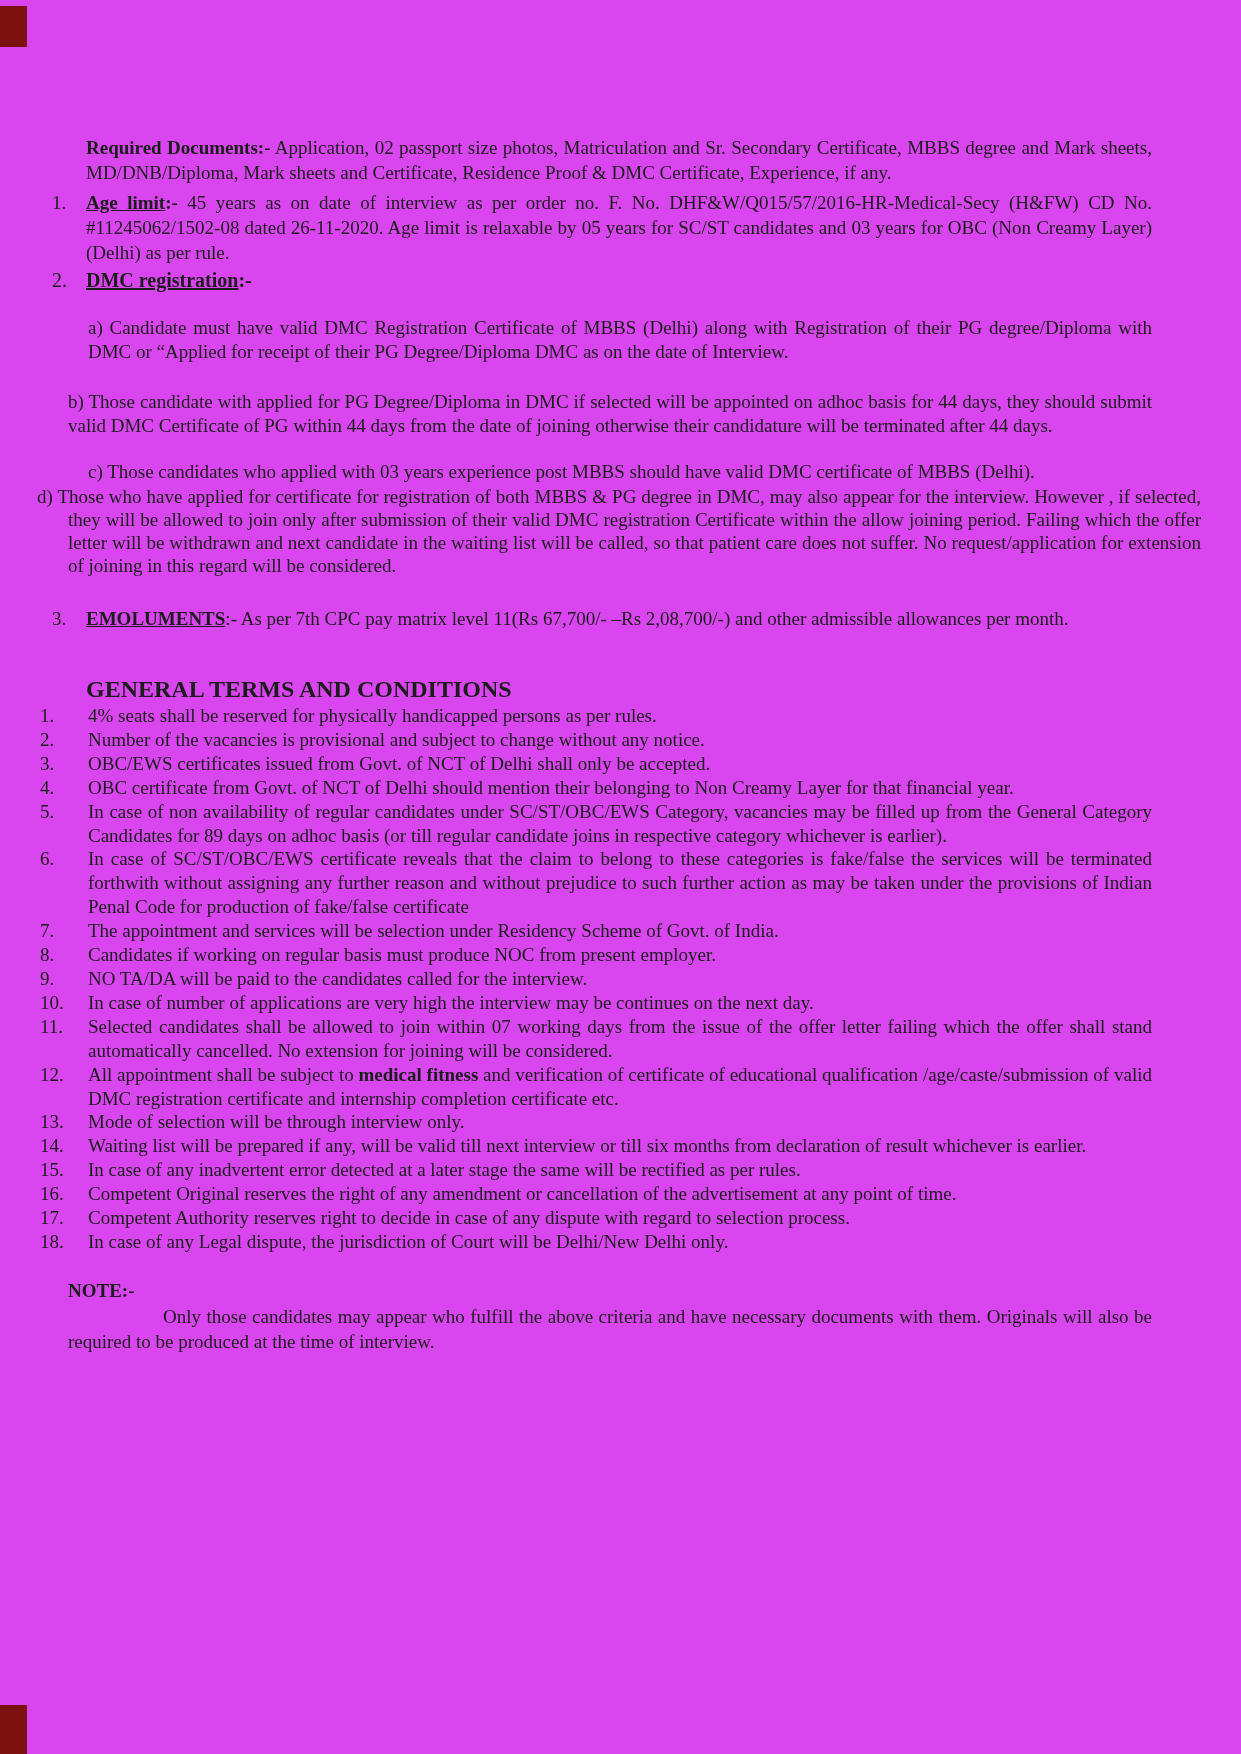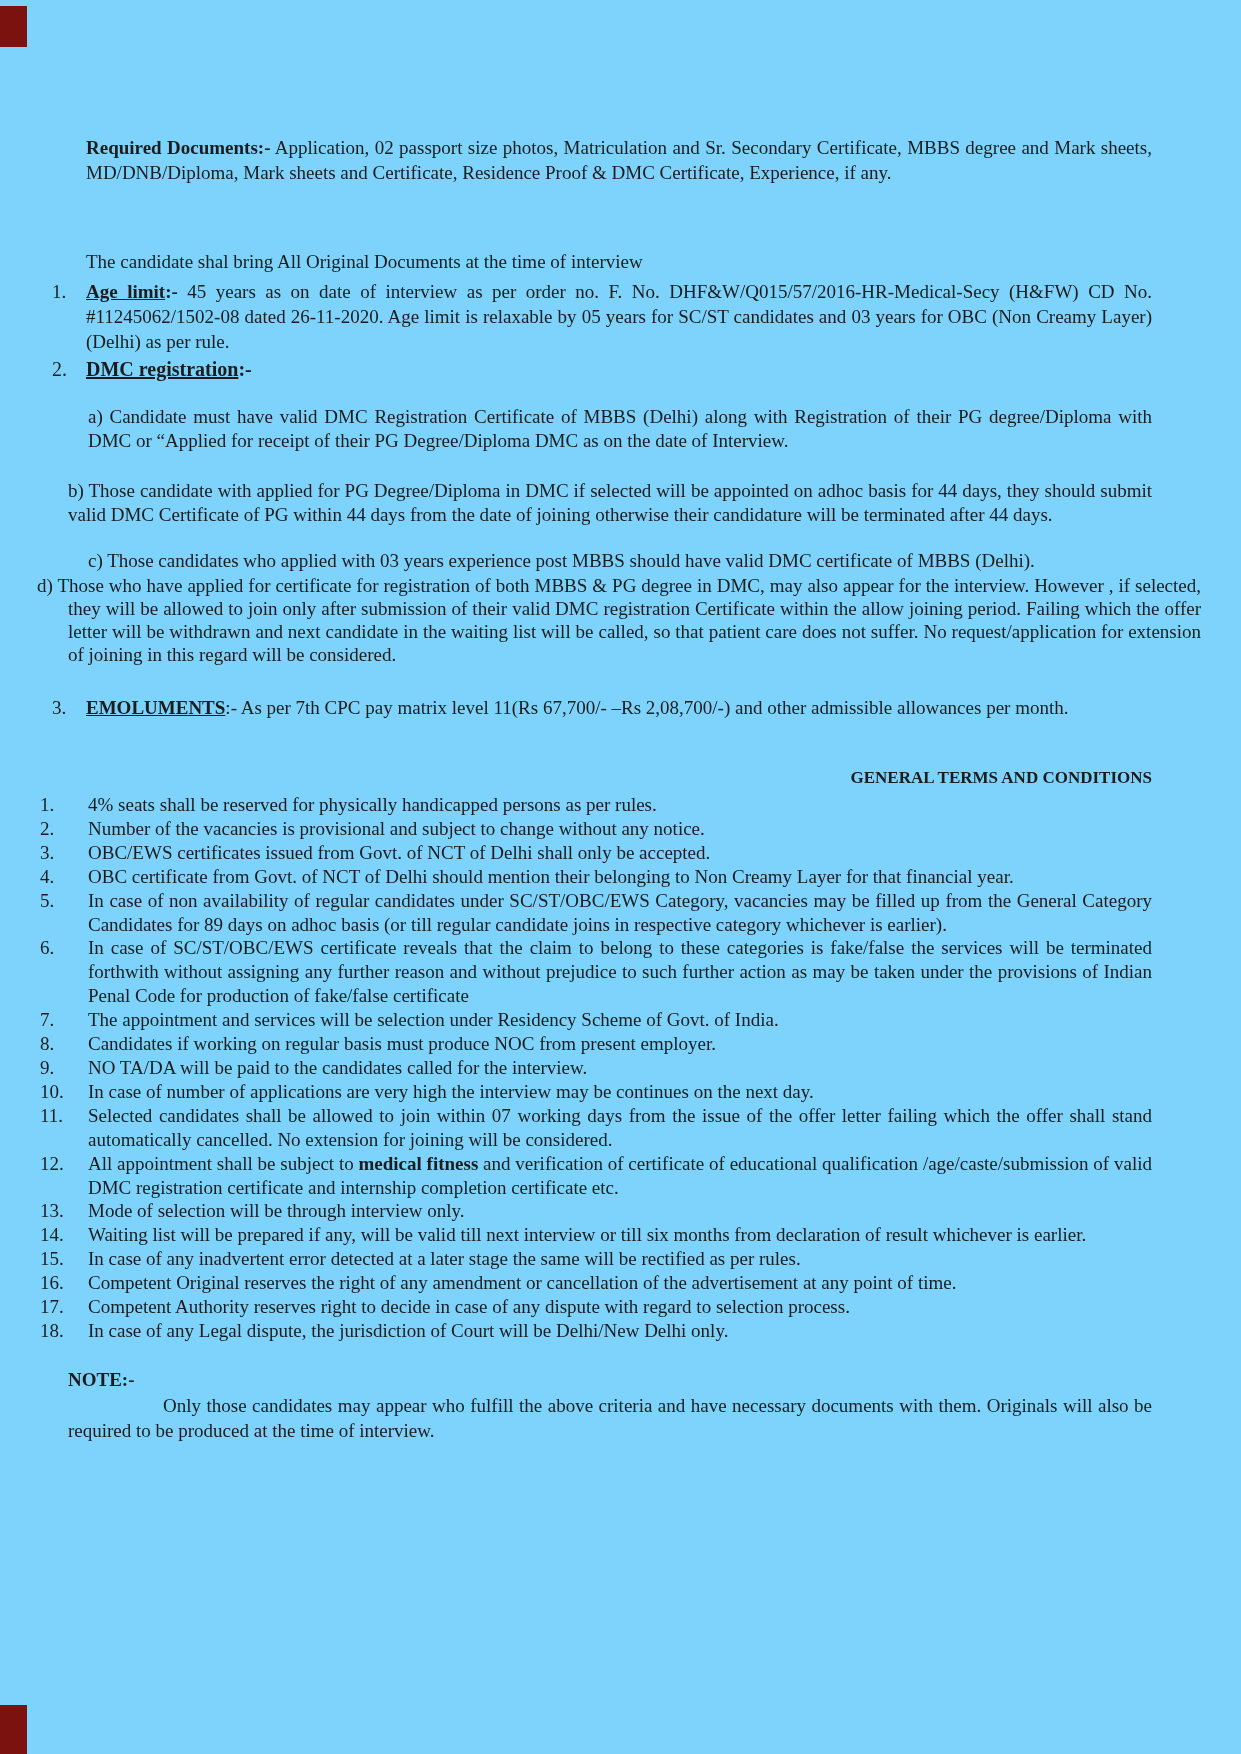--- a/index.html
+++ b/index.html
@@ -1,20 +1,20 @@
 <!DOCTYPE html>
 <html><head>
 <meta charset="utf-8">
 <style>
   html,body { margin:0; padding:0; background:#e8e8e8; }
   .page {
     position:relative;
     width:1241px; height:1754px;
     margin:0 auto;
-    background:#7dd3fc;
+    background:#d946ef;
     overflow:hidden;
     font-family:"Liberation Serif","DejaVu Serif",serif;
     color:#1c1c1c;
     font-size:19px;
   }
   .edge-mark { position:absolute; left:0; width:27px; }
   .edge-top { top:6px; height:41px; }
   .edge-bottom { bottom:0; height:49px; }
 
   .doc { padding-top:135px; }
@@ -52,23 +52,22 @@
     line-height:24px;
   }
   .sub-d {
     margin:1px 40px 0 68px;
     text-indent:-31px;
     line-height:23px; text-align:justify;
   }
 
   .gt-heading {
     margin:45px 89px 0 86px;
-    font-weight:bold; font-size:17px;
+    font-weight:bold; font-size:24px;
     line-height:26px;
-    text-align:right;
   }
   .terms { margin-top:2px; }
   .term {
     display:flex;
     margin-left:40px; margin-right:89px;
     line-height:23.9px;
   }
   .term .tnum { flex:0 0 48px; }
   .term .ttext { flex:1; text-align:justify; }
 
@@ -91,21 +90,20 @@
 
 <div class="page">
 
   <div class="edge-mark edge-top" style="background: rgb(123, 18, 16);"></div>
   <div class="edge-mark edge-bottom" style="background: rgb(123, 18, 16);"></div>
 
   <div class="doc">
 
     <div class="req"><span class="b">Required Documents:-</span><span> Application, 02 passport size photos, Matriculation and Sr. Secondary Certificate, MBBS degree and Mark sheets, MD/DNB/Diploma, Mark sheets and Certificate, Residence Proof &amp; DMC Certificate, Experience, if any.</span></div>
 
-    <div class="bring">The candidate shal bring All Original Documents at the time of interview</div>
 
     <div class="toprow row1">
       <span class="tnum">1.</span>
       <div class="tbody"><span class="bu">Age limit</span><span class="b">:-</span><span> 45 years as on date of interview as per order no. F. No. DHF&amp;W/Q015/57/2016-HR-Medical-Secy (H&amp;FW) CD No. #11245062/1502-08 dated 26-11-2020. Age limit is relaxable by 05 years for SC/ST candidates and 03 years for OBC (Non Creamy Layer) (Delhi) as per rule.</span></div>
     </div>
 
     <div class="toprow row2">
       <span class="tnum">2.</span>
       <div class="tbody"><span class="bu">DMC registration</span><span class="b">:-</span></div>
     </div>

